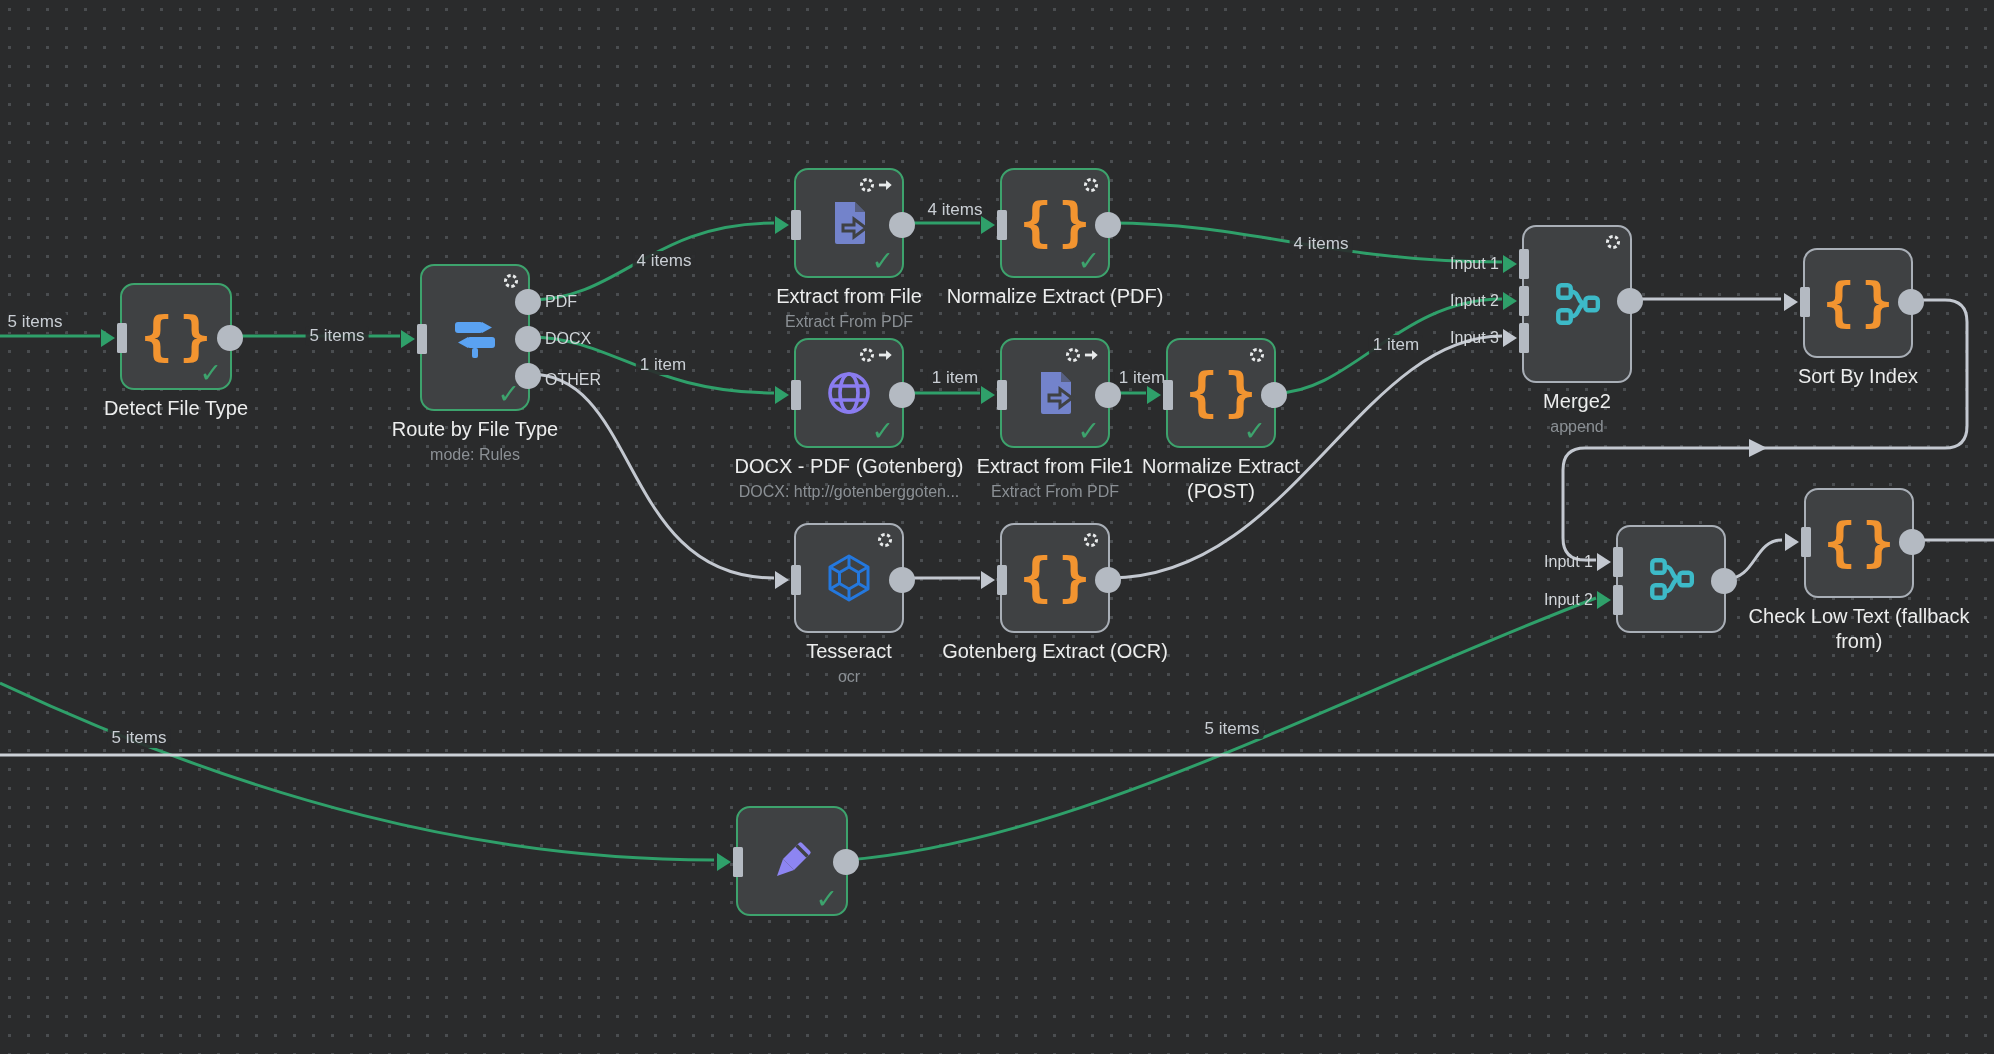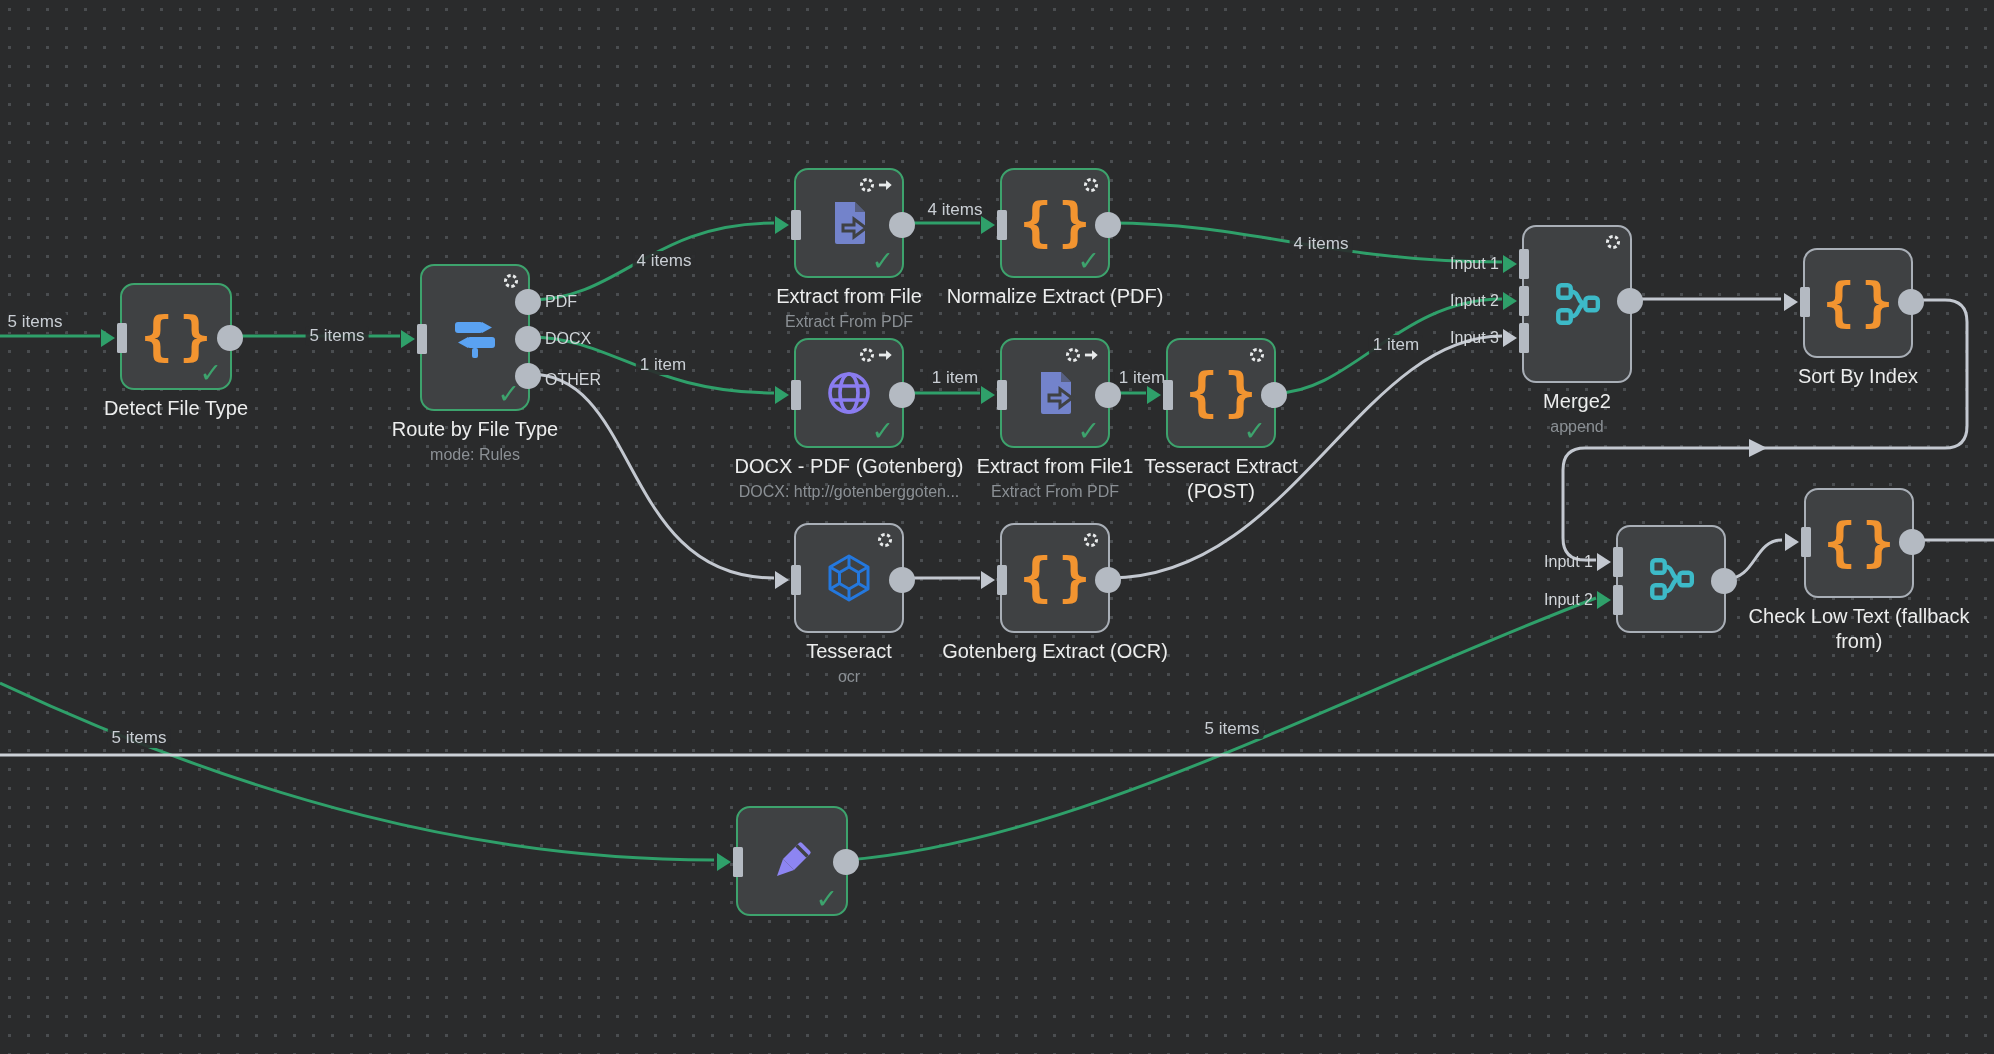--- a/index.html
+++ b/index.html
@@ -222,21 +222,21 @@
         <div class="topics">
           <svg width="16" height="16" viewBox="0 0 16 16">
             <circle cx="8" cy="8" r="5.5" fill="none" stroke="#e9ebec" stroke-width="3" stroke-dasharray="3.2 2.4" transform="rotate(-68 8 8)"></circle>
           </svg>
         </div>
         <span class="check">✓</span>
         <div class="oport" style="top: 42px;"></div>
         <div class="iarrow" style="top: 46px; border-left-color: rgb(47, 160, 106);"></div>
         <div class="ibar" style="top: 40px;"></div>
         <div class="ntitle">
-          <div class="tline">Tesseract Extract</div>
+          <div class="tline">Normalize Extract</div>
           <div class="tline">(POST)</div>
         </div>
       </div>
       <div class="node" style="left: 794px; top: 523px; width: 110px; height: 110px;">
         <svg width="52" height="52" viewBox="0 0 52 52" fill="none" stroke="#2478de" stroke-width="3" stroke-linejoin="round">
           <polygon points="26,4 45,15 45,37 26,48 7,37 7,15"></polygon>
           <polygon points="26,15 35.5,20.5 35.5,31.5 26,37 16.5,31.5 16.5,20.5"></polygon>
           <line x1="26" y1="4" x2="26" y2="15"></line>
           <line x1="45" y1="15" x2="35.5" y2="20.5"></line>
           <line x1="45" y1="37" x2="35.5" y2="31.5"></line>

